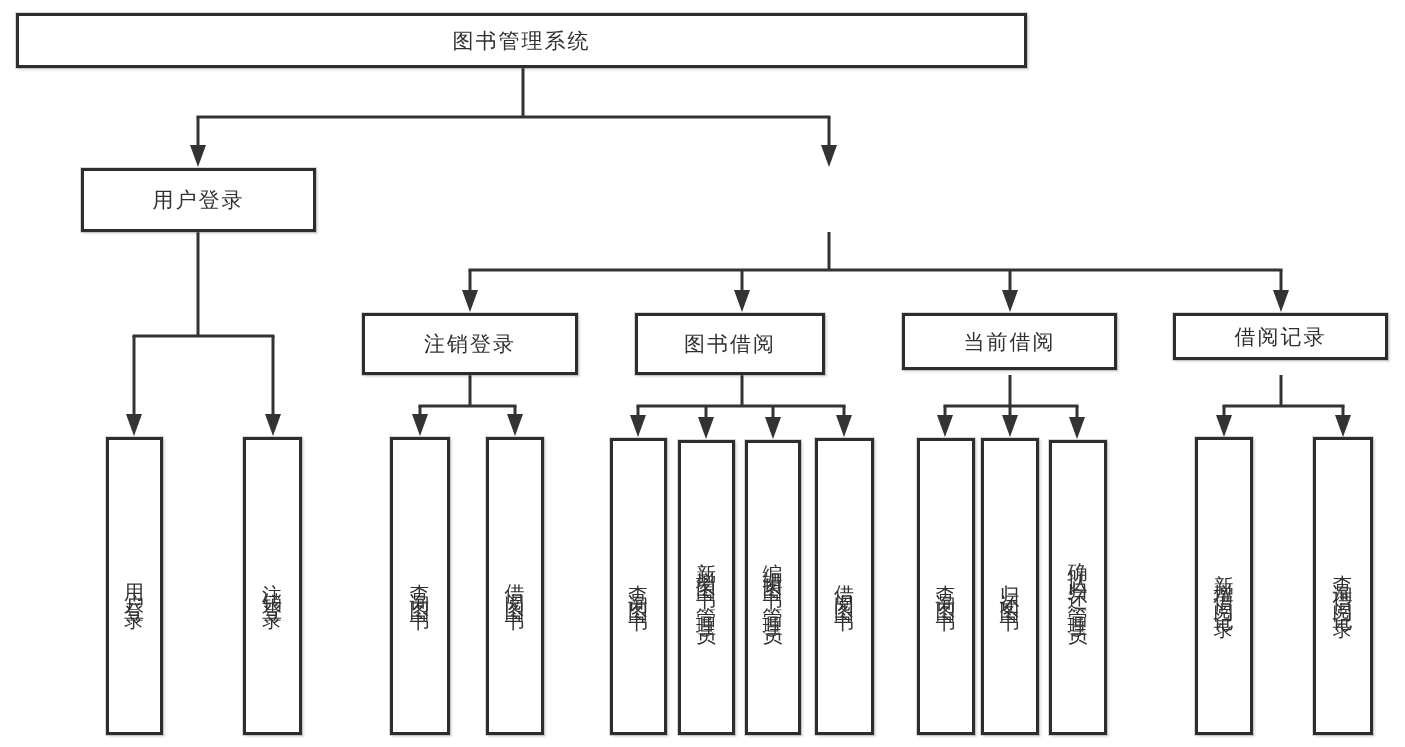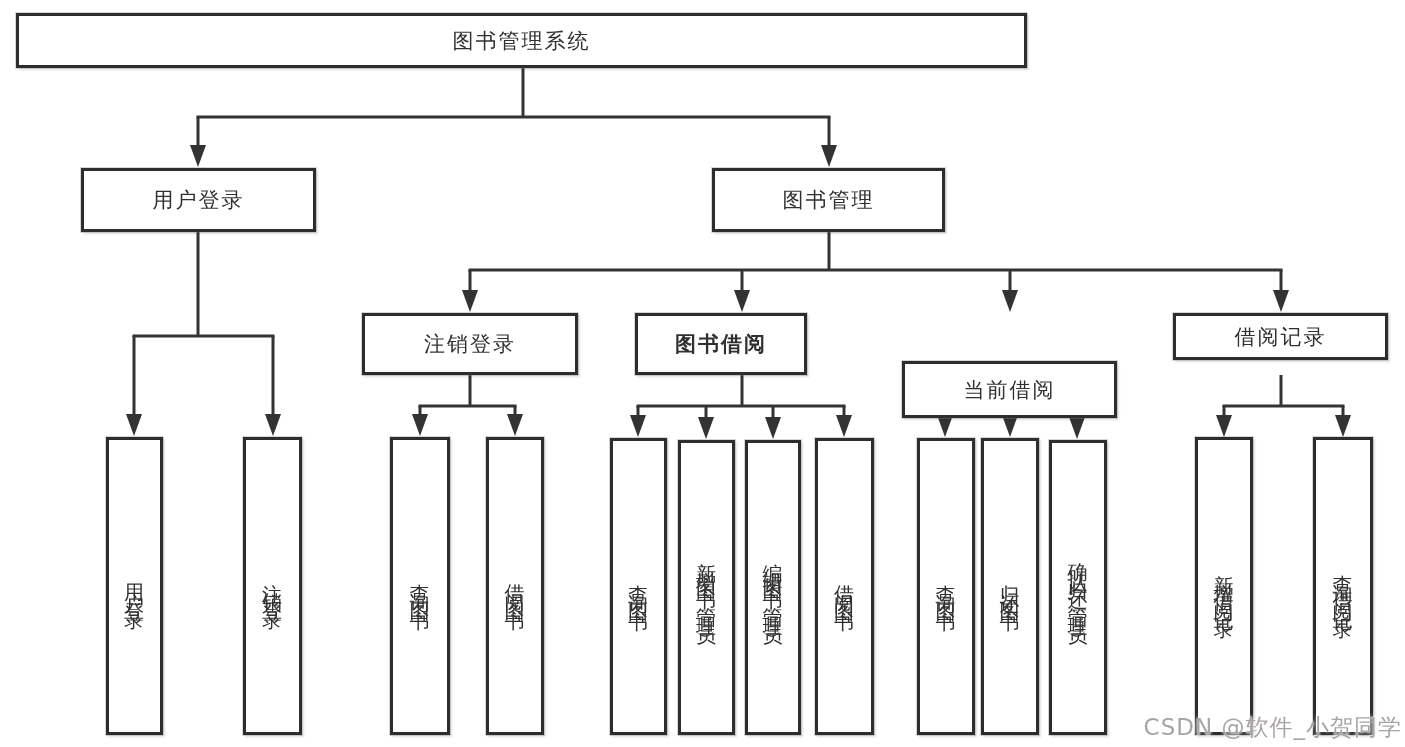--- a/index.html
+++ b/index.html
@@ -126,39 +126,37 @@
       <line x1="1224" y1="406" x2="1224" y2="417"></line>
       <polygon points="1224,437 1216,415 1232,415"></polygon>
       <line x1="1343" y1="406" x2="1343" y2="417"></line>
       <polygon points="1343,437 1335,415 1351,415"></polygon>
     </g>
   </svg>
 
   <div class="node h" style="left:16px; top:13px; width:1011px; height:55px;">图书管理系统</div>
 
   <div class="node h" style="left:81px; top:168px; width:235px; height:64px;">用户登录</div>
-  <div class="node h" style="left:712px; top:168px; width:233px; height:64px;">图书管理</div>
 
   <div class="node h" style="left:362px; top:313px; width:216px; height:62px;">注销登录</div>
-  <div class="node h" style="left:635px; top:313px; width:172px; height:62px;font-weight:bold;">图书借阅</div>
-  <div class="node h" style="left:902px; top:313px; width:215px; height:57px;margin-top:48px;">当前借阅</div>
+  <div class="node h" style="left:635px; top:313px; width:190px; height:62px;">图书借阅</div>
+  <div class="node h" style="left:902px; top:313px; width:215px; height:57px;">当前借阅</div>
   <div class="node h" style="left:1173px; top:313px; width:215px; height:47px;">借阅记录</div>
 
   <div class="node v" style="left:106px; top:437px; width:57px; height:298px;">用户登录</div>
   <div class="node v" style="left:243px; top:437px; width:59px; height:298px;">注销登录</div>
 
   <div class="node v" style="left:390px; top:437px; width:60px; height:298px;">查询图书</div>
   <div class="node v" style="left:486px; top:437px; width:58px; height:298px;">借阅图书</div>
 
   <div class="node v" style="left:610px; top:438px; width:57px; height:297px;">查询图书</div>
   <div class="node v" style="left:678px; top:440px; width:57px; height:295px;">新增图书（管理员）</div>
   <div class="node v" style="left:745px; top:440px; width:56px; height:295px;">编辑图书（管理员）</div>
   <div class="node v" style="left:815px; top:438px; width:59px; height:297px;">借阅图书</div>
 
   <div class="node v" style="left:917px; top:438px; width:58px; height:297px;">查询图书</div>
   <div class="node v" style="left:981px; top:438px; width:58px; height:297px;">归还图书</div>
   <div class="node v" style="left:1049px; top:440px; width:58px; height:295px;">确认归还（管理员）</div>
 
   <div class="node v" style="left:1195px; top:437px; width:58px; height:298px;">新增借阅记录</div>
   <div class="node v" style="left:1313px; top:437px; width:60px; height:298px;">查询借阅记录</div>
 
-  <div class="watermark">CSDN @软件_小贺同学</div>
 </div>
 
 </body></html>

